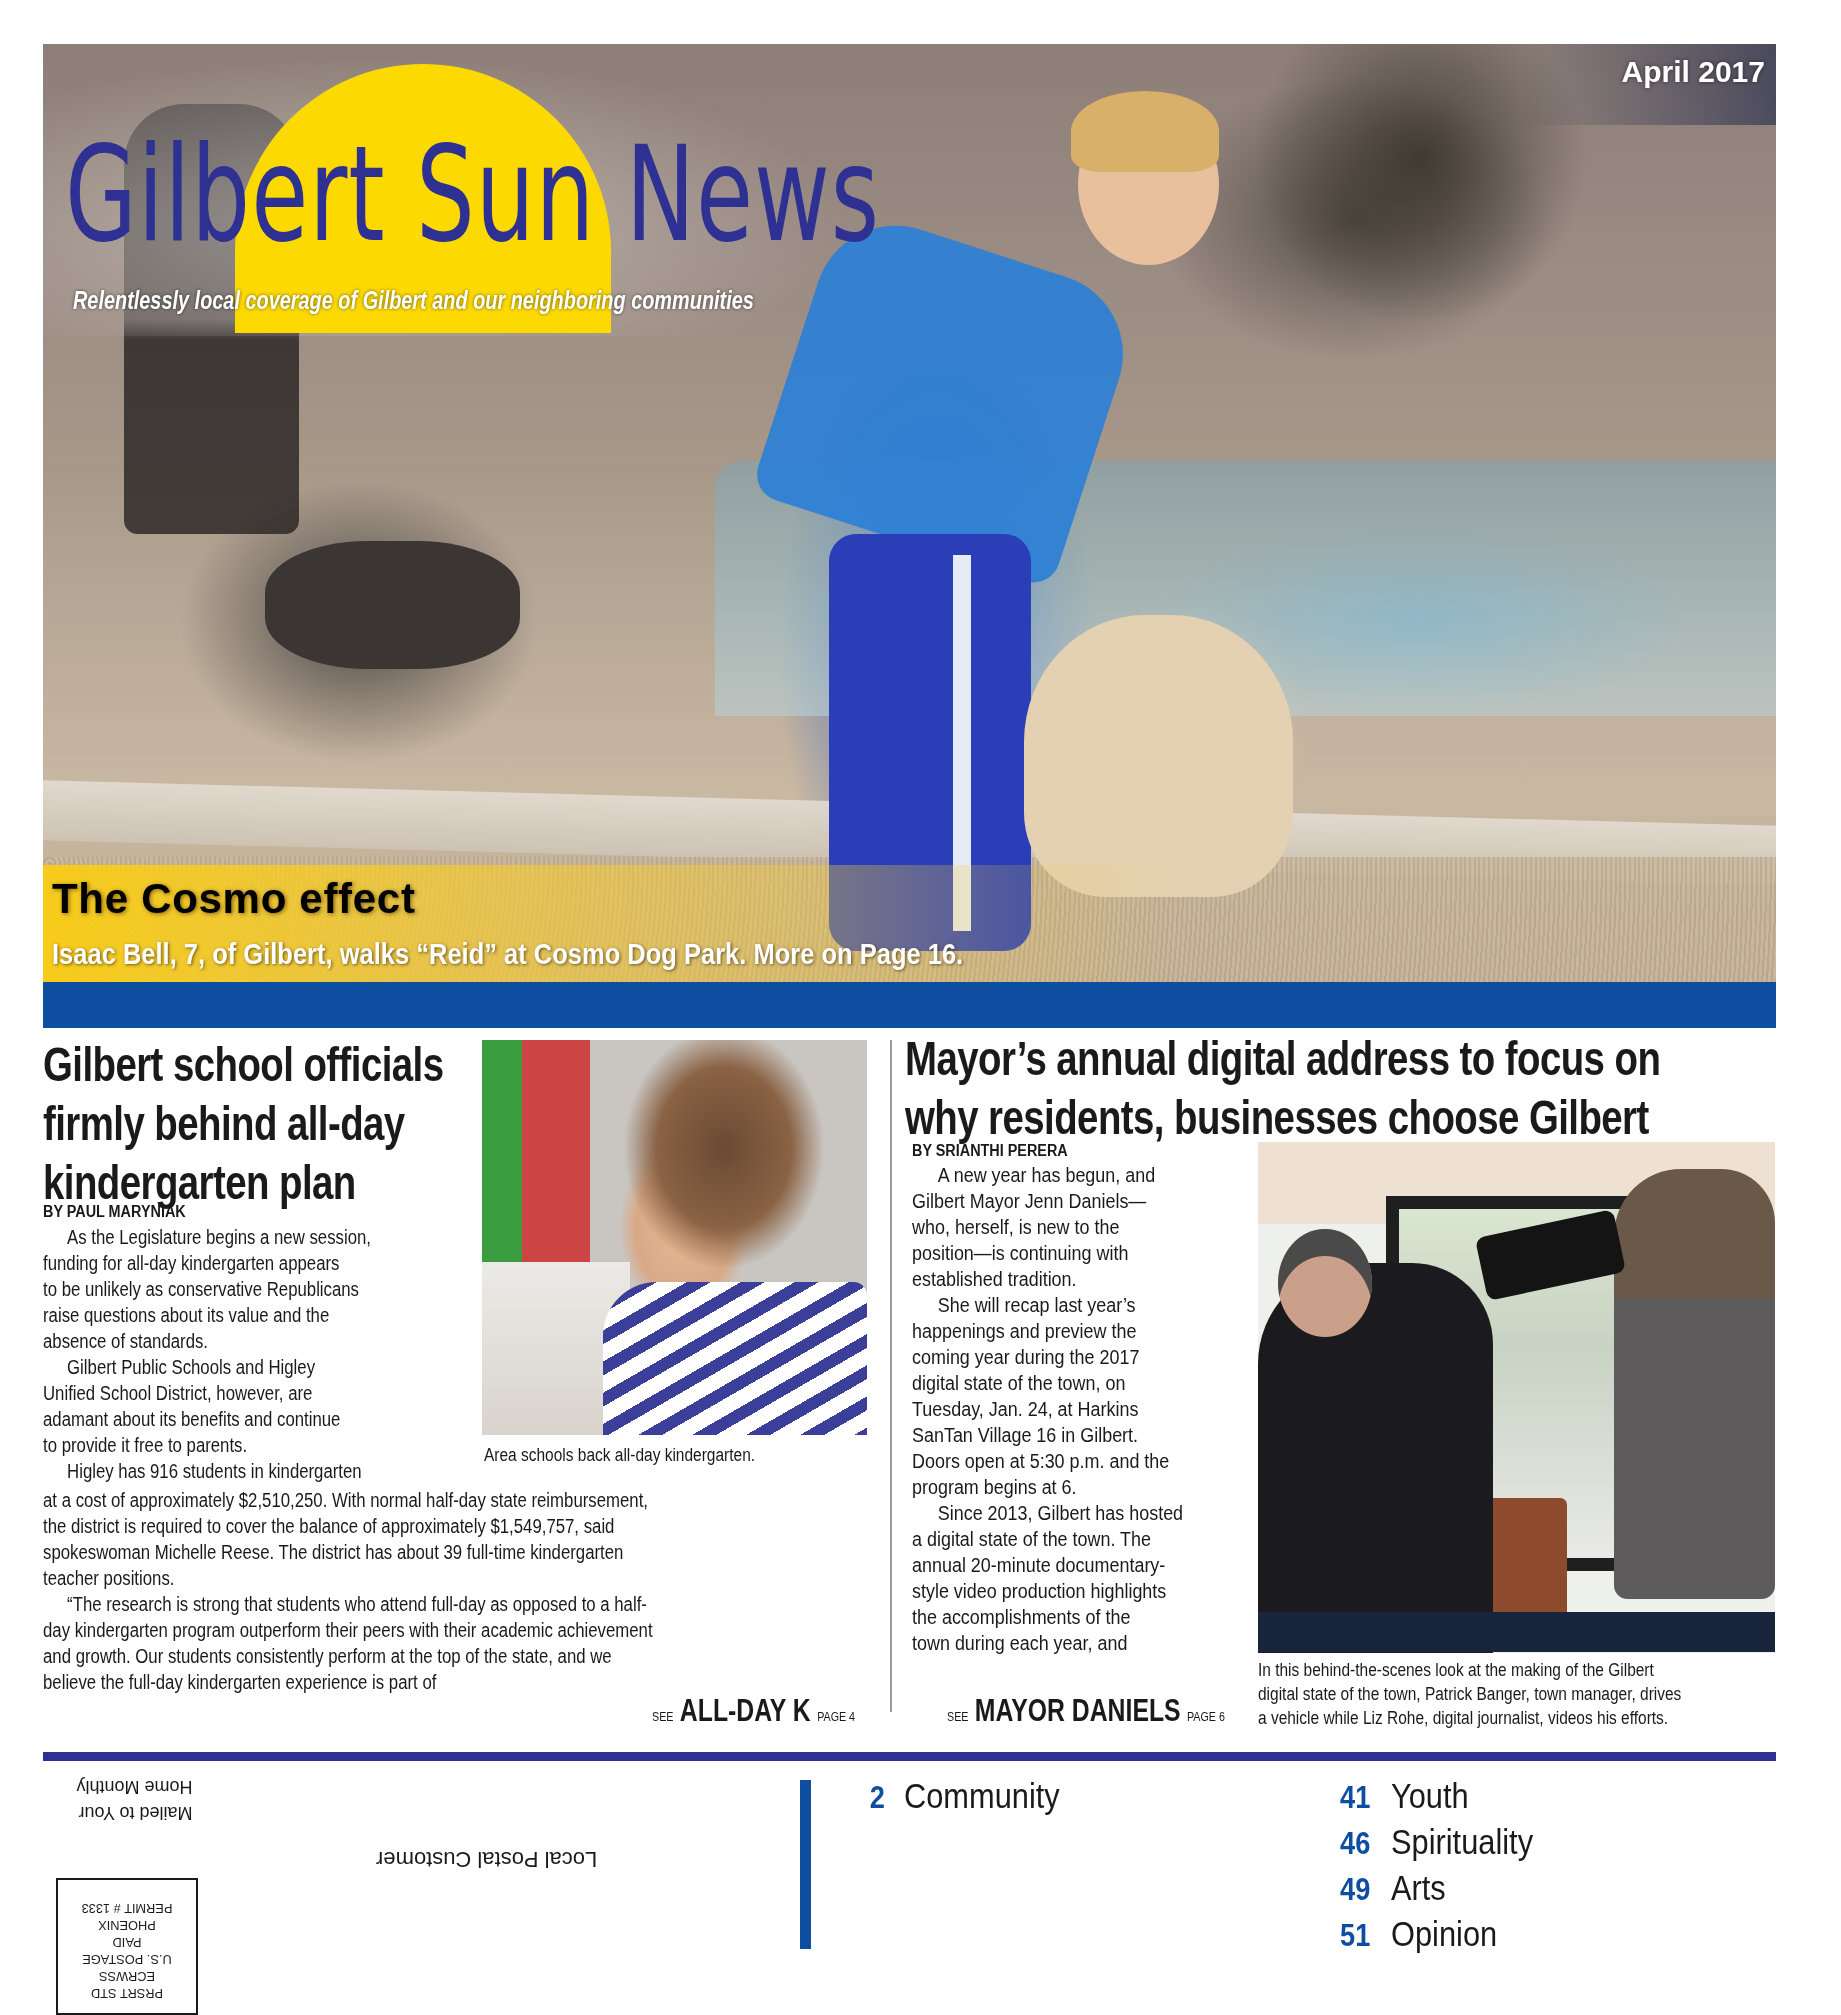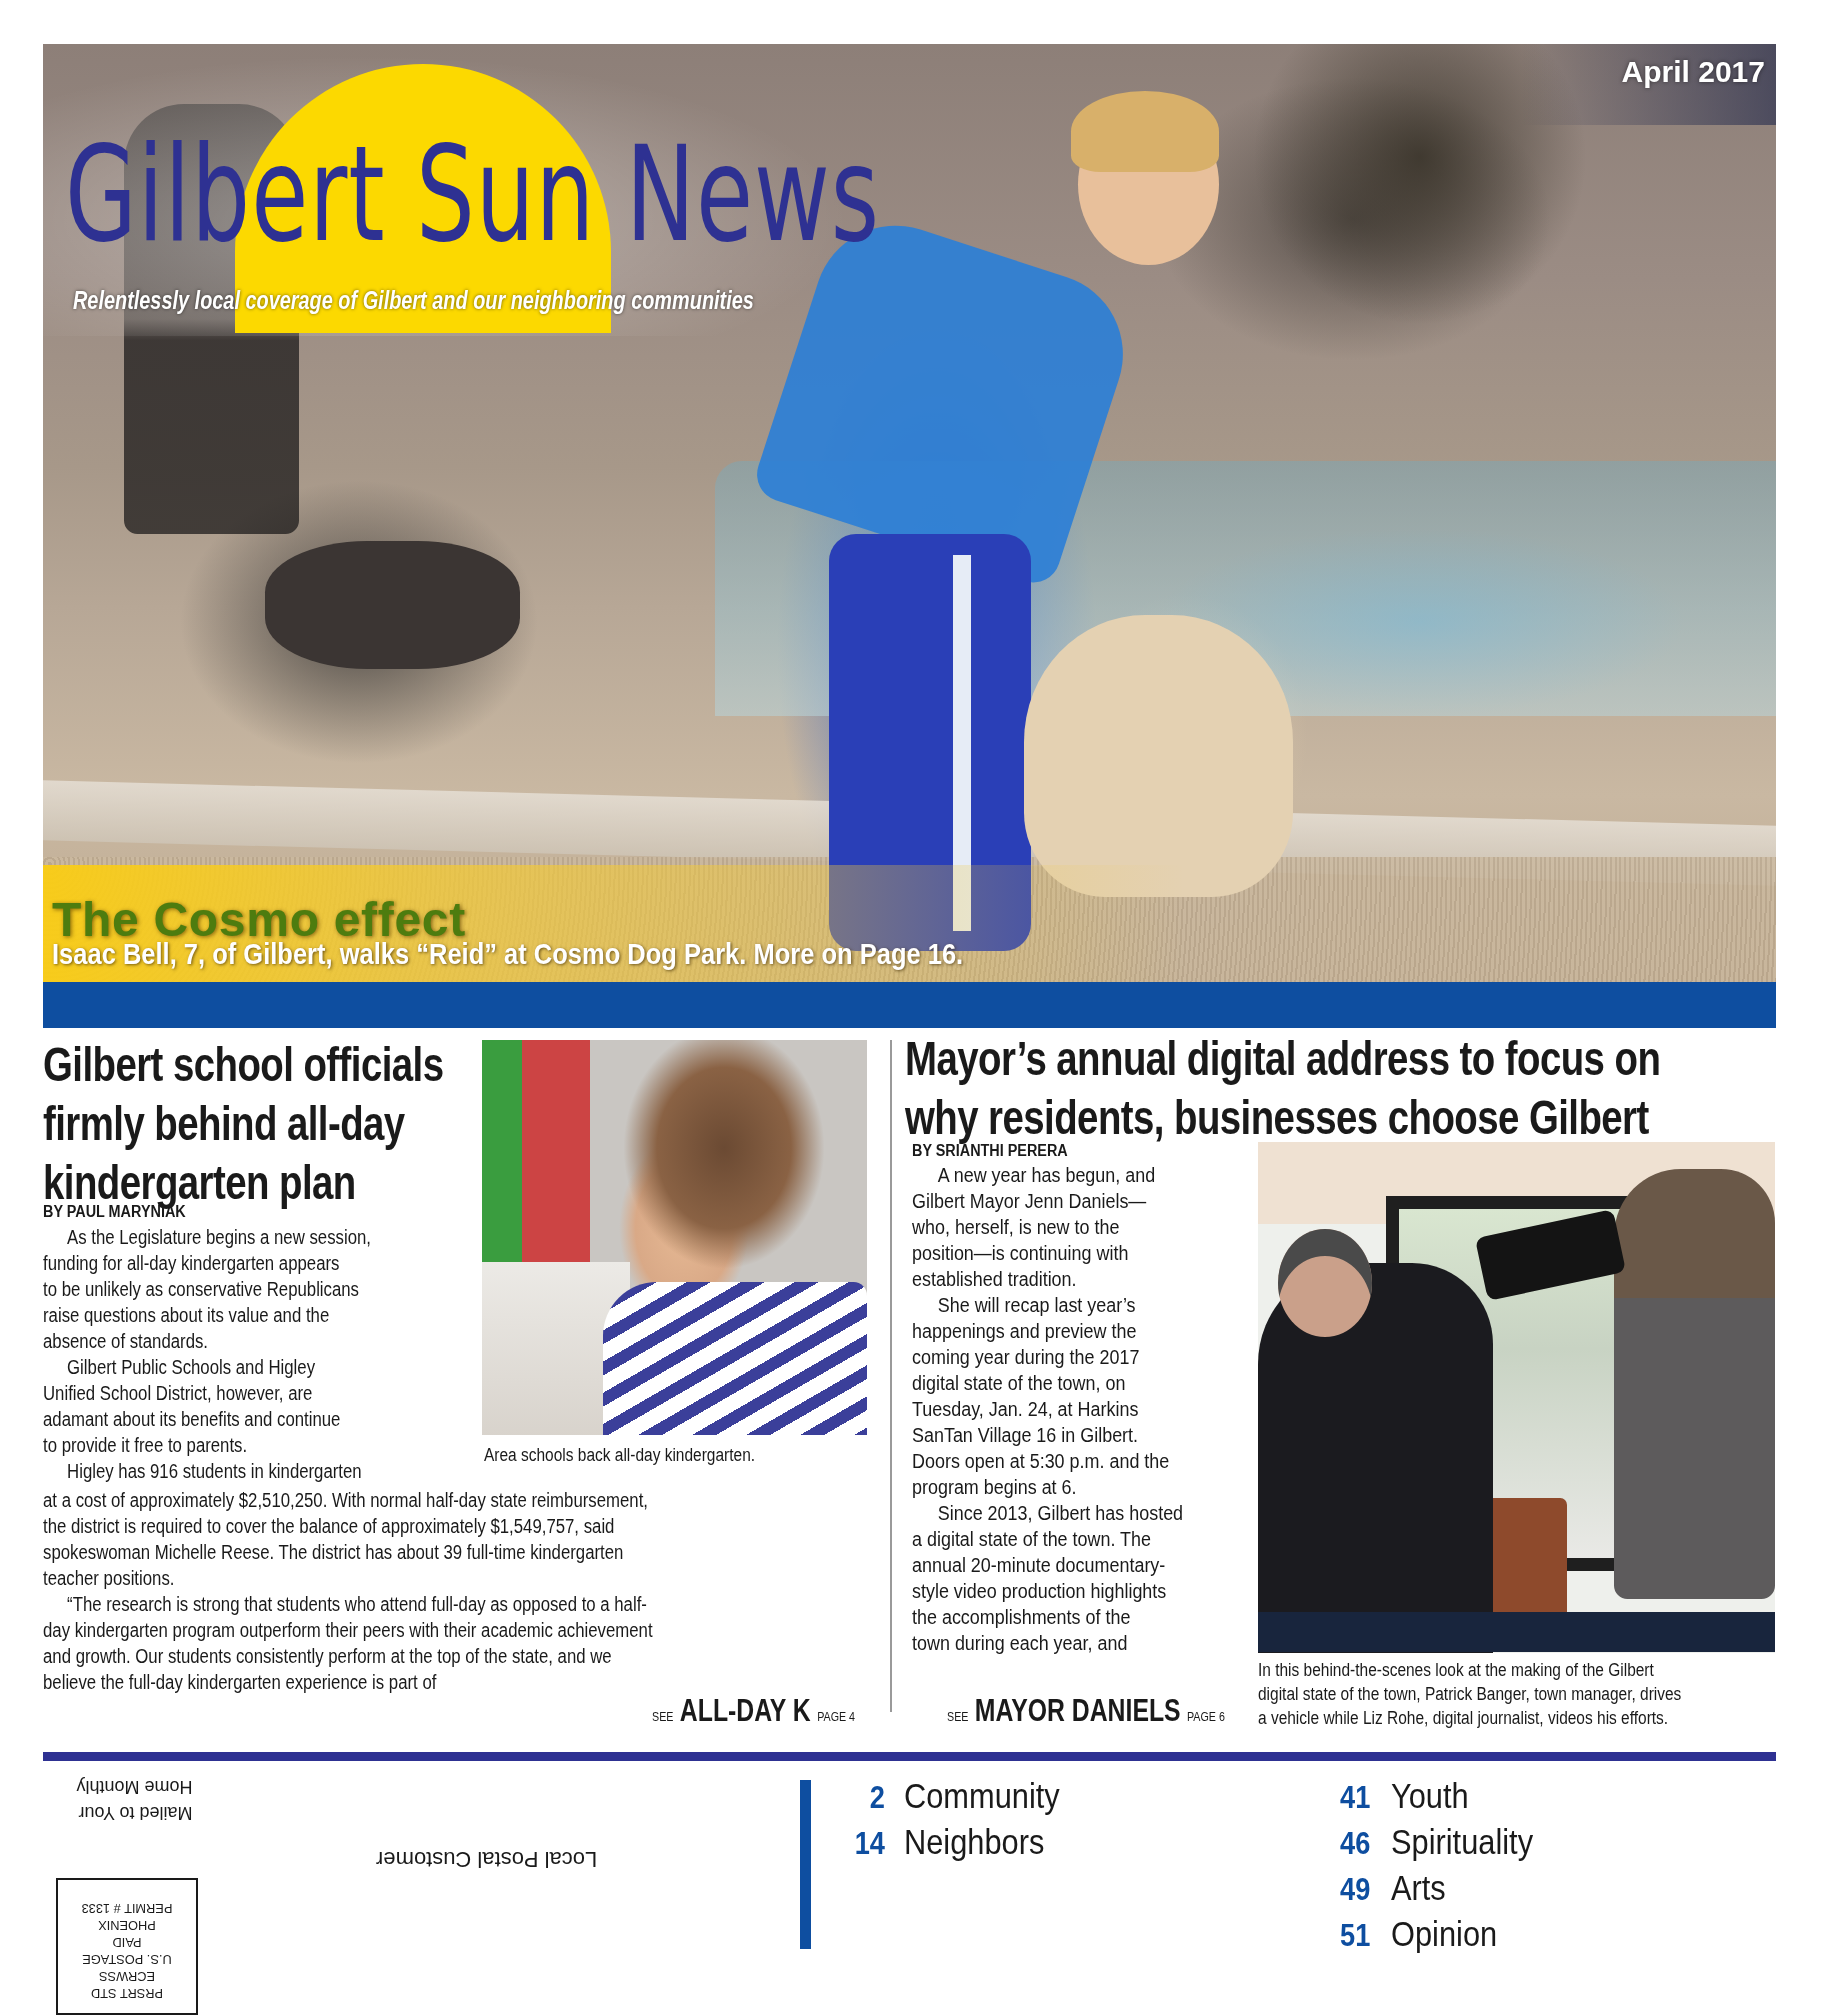--- a/index.html
+++ b/index.html
@@ -33,21 +33,21 @@
 
   
   #sun{left:235px;top:64px;width:376px;height:269px;background:#fcd900;border-radius:188px 188px 0 0;clip-path:inset(0 0 0 0);}
   #sun-glow{left:40px;top:54px;width:813px;height:282px;background:radial-gradient(ellipse at 40% 60%,rgba(255,255,255,.35),transparent 70%);}
   #masthead-title{left:65px;top:128px;font-family:"DejaVu Sans Condensed","DejaVu Sans",sans-serif;font-size:132px;line-height:1;color:#2e3192;letter-spacing:1.3px;transform:scaleX(.78);transform-origin:left top;white-space:nowrap;font-weight:normal;}
   #tagline{left:73px;top:286px;font-size:25.5px;font-style:italic;font-weight:bold;color:#fff;white-space:nowrap;transform:scaleX(.78);transform-origin:left top;text-shadow:0 0 4px rgba(0,0,0,.6);}
   #issue-date{right:77px;top:55px;font-size:30px;font-weight:bold;color:#fff;text-shadow:0 0 4px rgba(0,0,0,.5);}
 
   
   #cover-band{left:43px;top:865px;width:1142px;height:117px;background:linear-gradient(90deg,rgba(250,205,20,.95) 0%,rgba(240,200,60,.75) 40%,rgba(230,200,120,.0) 100%);}
-  #cover-title{left:52px;top:875px;font-size:48px;font-weight:bold;color:#4d7c0f;text-shadow:1.3px 1.3px 4px rgba(90,60,0,.7);letter-spacing:0.7px;margin-top:17px;}
+  #cover-title{left:52px;top:875px;font-size:42px;font-weight:bold;color:#000000;text-shadow:1.3px 1.3px 4px rgba(90,60,0,.7);letter-spacing:0.7px;}
   #cover-caption{left:52px;top:937px;font-size:30px;font-weight:bold;color:#fff;white-space:nowrap;transform:scaleX(.85);transform-origin:left top;text-shadow:1.3px 1.3px 3.4px rgba(60,40,0,.7);}
   #blue-bar{left:43px;top:982px;width:1733px;height:46px;background:#0e4ea0;}
 
   
   .headline{font-weight:bold;color:#1a1a1a;transform-origin:left top;white-space:nowrap;letter-spacing:-0.7px;}
   #a1-headline{left:43px;top:1035px;font-size:48px;line-height:59px;transform:scaleX(.8);}
   .byline{font-weight:bold;font-size:16px;color:#1a1a1a;transform-origin:left top;transform:scaleX(.9);white-space:nowrap;}
   #a1-byline{left:43px;top:1203px;}
   .body-text{font-size:19.5px;line-height:26px;color:#1a1a1a;transform-origin:left top;transform:scaleX(.86);white-space:nowrap;}
   .body-text p{margin:0;}
@@ -243,24 +243,20 @@
   </div>
 </div>
 <div id="local-customer" class="abs">Local Postal Customer</div>
 
 <div id="index-bar" class="abs"></div>
 <div id="index-col-1" class="index-col">
   <div class="index-row">
     <span class="index-num">2</span>
     <span class="index-label">Community</span>
   </div>
-  <div class="index-row">
-    <span class="index-num">14</span>
-    <span class="index-label">Neighbors</span>
-  </div>
 </div>
 <div id="index-col-2" class="index-col">
   <div class="index-row">
     <span class="index-num">41</span>
     <span class="index-label">Youth</span>
   </div>
   <div class="index-row">
     <span class="index-num">46</span>
     <span class="index-label">Spirituality</span>
   </div>

